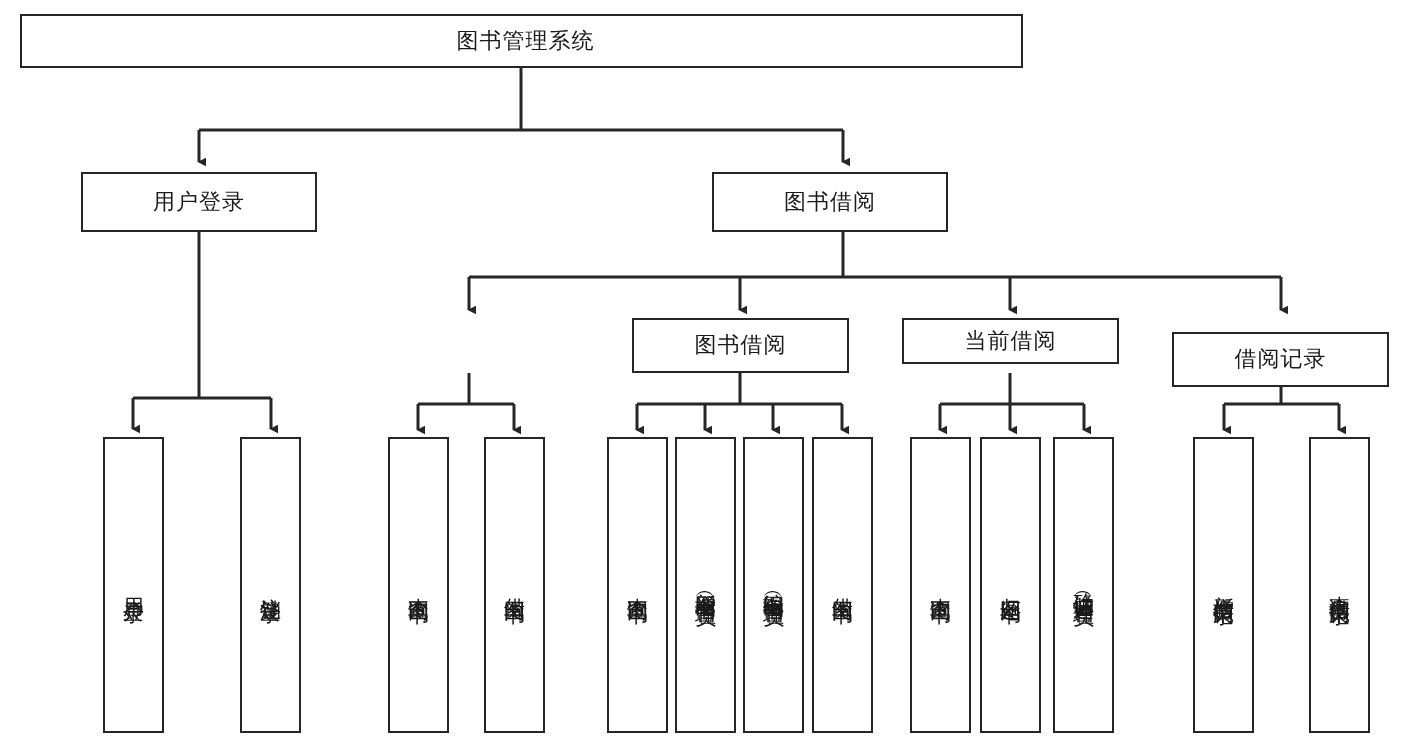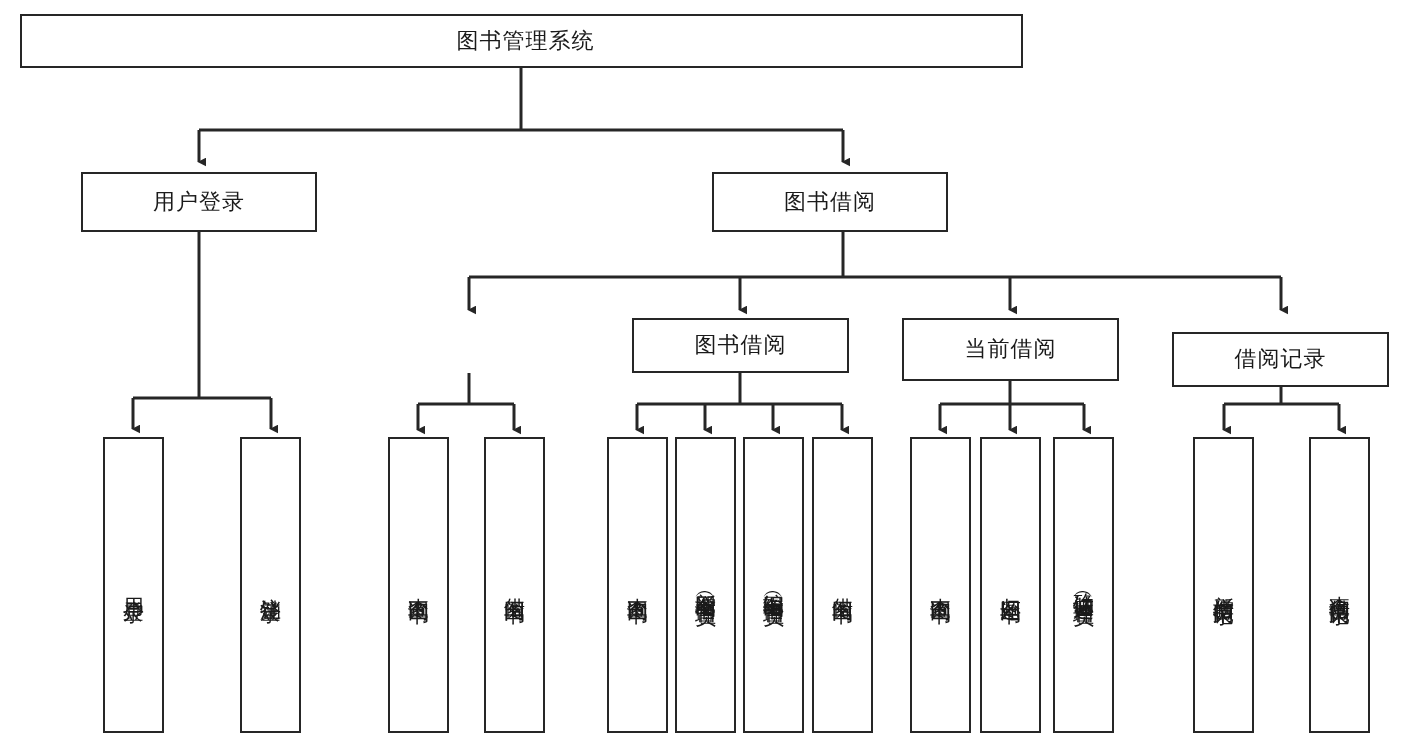--- a/index.html
+++ b/index.html
@@ -133,21 +133,21 @@
 
   <div class="node-box horizontal" style="left:712px; top:172px; width:236px; height:60px;">
     <span>图书借阅</span>
   </div>
 
 
   <div class="node-box horizontal" style="left:632px; top:318px; width:217px; height:55px;">
     <span>图书借阅</span>
   </div>
 
-  <div class="node-box horizontal" style="left:902px; top:318px; width:217px; height:63px;">
+  <div class="node-box horizontal" style="left:902px; top:318px; width:217px; height:46px;">
     <span>当前借阅</span>
   </div>
 
   <div class="node-box horizontal" style="left:1172px; top:332px; width:217px; height:55px;">
     <span>借阅记录</span>
   </div>
 
   <div class="node-box vertical" style="left:103px; top:437px; width:61px; height:296px;">
     <span class="v-label">用户登录</span>
   </div>

